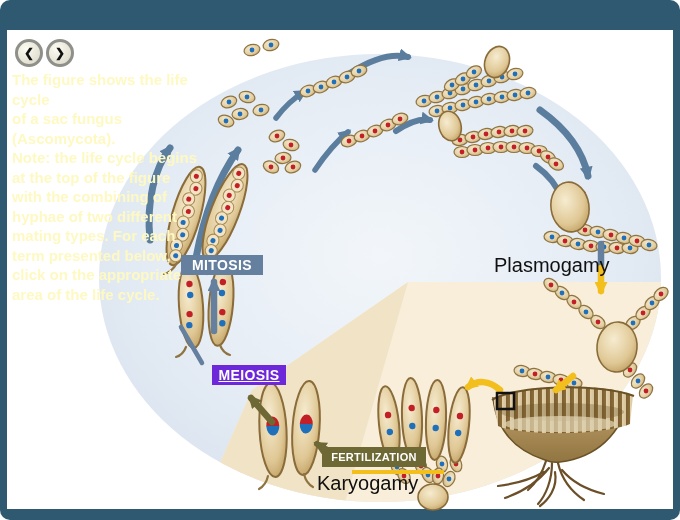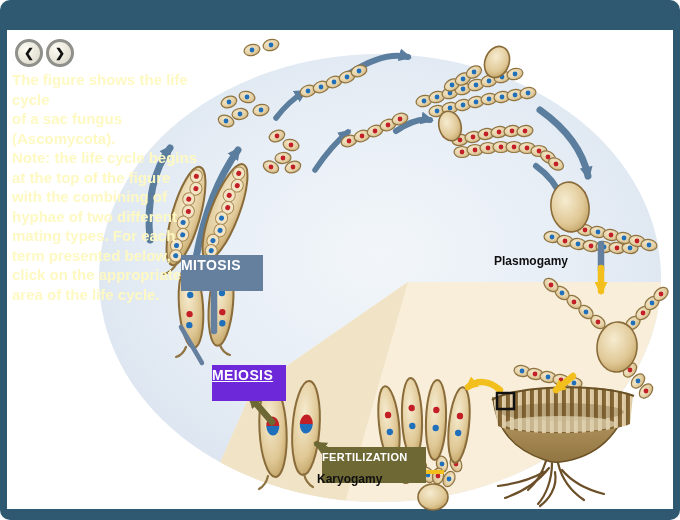--- a/index.html
+++ b/index.html
@@ -9,26 +9,26 @@
             font-size:15.5px;line-height:30px;padding-left:10px;letter-spacing:.2px;z-index:3;}
   .content{position:absolute;left:7px;top:30px;right:7px;bottom:11px;background:#fff;z-index:1;}
   svg.diagram{position:absolute;left:0;top:0;z-index:2;}
   .navbtns{position:absolute;left:15px;top:39px;display:flex;gap:3px;z-index:5;}
   .navbtn{width:28px;height:28px;border-radius:50%;border:3px solid #8f9089;box-sizing:border-box;
           background:radial-gradient(circle at 35% 30%,#fdfcf3,#d9d6c6);color:#111;font-size:12px;
           font-weight:bold;display:flex;align-items:center;justify-content:center;cursor:pointer;padding:0;}
   .desc{position:absolute;left:12px;top:70px;width:190px;font-size:15px;font-weight:bold;
         color:#fef9c3;line-height:19.5px;white-space:pre-line;z-index:4;}
   .tag{position:absolute;color:#fff;font-weight:bold;font-size:14px;letter-spacing:.4px;
-       text-align:left;z-index:4;height:36px;line-height:20px;cursor:pointer;}
+       text-align:center;z-index:4;height:20px;line-height:20px;cursor:pointer;}
   #tag-mitosis{left:181px;top:255px;width:82px;background:#64809e;}
   #tag-meiosis{left:212px;top:365px;width:74px;background:#6d28d9;text-decoration:underline;}
   #tag-fert{left:322px;top:447px;width:104px;background:#6e6834;font-size:11px;letter-spacing:.3px;}
   .underline{position:absolute;left:352px;top:470px;width:92px;height:4px;background:#f2bf1d;z-index:3;}
-  .term{position:absolute;font-weight:bold;font-size:12px;color:#101010;z-index:4;cursor:pointer;}
+  .term{position:absolute;font-weight:normal;font-size:20px;color:#101010;z-index:4;cursor:pointer;}
   #term-karyogamy{left:317px;top:472px;}
   #term-plasmogamy{left:494px;top:254px;}
   
   .cell{fill:url(#gCell);stroke:#8f7442;stroke-width:1.2;}
   .cellbig{fill:url(#gAscus);stroke:#8a6c3b;stroke-width:1.6;}
   .ascus{fill:url(#gAscus);stroke:#8a6c3b;stroke-width:2;}
   .spore8{fill:#f2e4c4;stroke:#a78a52;stroke-width:1;}
   .dr{fill:#c22026;} .db{fill:#1f6fba;}
   .arrS{stroke:#5b7e9e;fill:none;stroke-linecap:round;}
   .arrB{stroke:#64809e;fill:none;stroke-linecap:round;}

